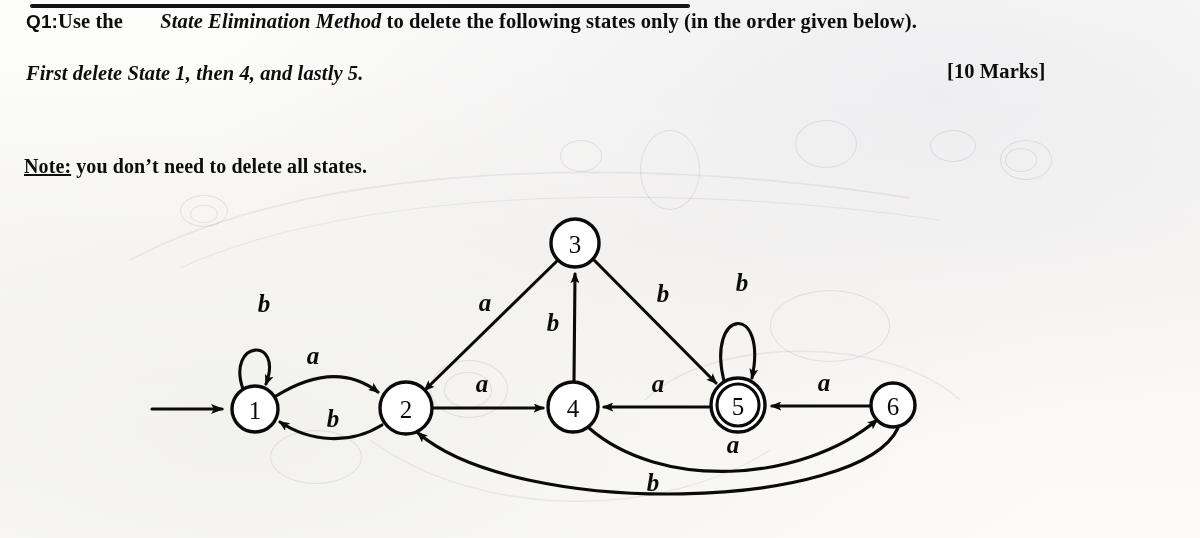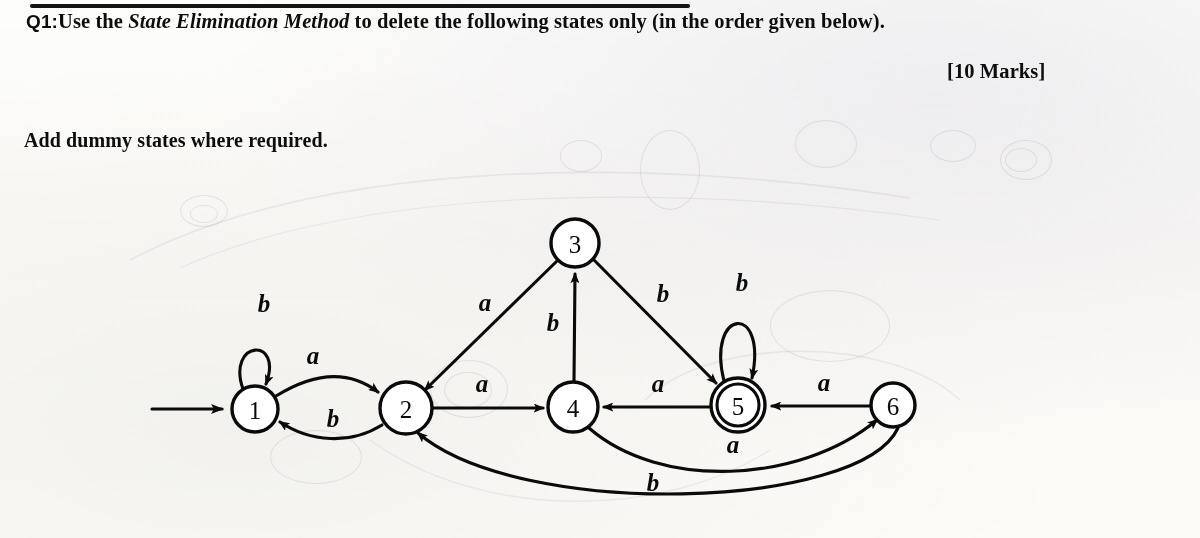--- a/index.html
+++ b/index.html
@@ -44,20 +44,21 @@
   }
 
   #q-line1 {
     left: 26px;
     top: 10px;
     font-size: 20.5px;
     font-weight: 700;
   }
   #q-line1 .em {
     font-style: italic;
+    margin-left: 32px;
   }
   #q-line1 .lbl {
     font-family: "Liberation Sans", sans-serif;
     font-weight: 700;
     font-size: 19px;
     text-align: right;
   }
 
   #q-line2 {
     left: 26px;
@@ -180,25 +181,28 @@
     <path d="M 5 70 C 70 5 250 5 320 70" fill="none" stroke="#8a7fa0" stroke-width="1.6"></path>
   </svg>
   <svg class="ghost-arc" style="left:360px; top:430px;" width="420" height="100" viewBox="0 0 420 100">
     <path d="M 10 10 C 120 90 300 90 410 20" fill="none" stroke="#8a7fa0" stroke-width="1.4"></path>
   </svg>
 
   <div class="qtext" id="q-line1">
     <span class="lbl">Q1:</span><span>Use the </span><span class="em">State Elimination Method</span><span> to delete the following states only (in the order given below).</span>
   </div>
 
+  <div class="qtext" id="q-line2">First delete State 1, then 4, and lastly 5.</div>
 
   <div class="qtext" id="q-marks">[10 Marks]</div>
 
-  <div class="qtext" id="q-line3">Add dummy states where required.</div>
-
+
+  <div class="qtext" id="q-line4">
+    <span class="note">Note:</span><span> you don’t need to delete all states.</span>
+  </div>
 
   <div id="automaton">
     <svg width="1200" height="348" viewBox="0 0 1200 348">
       <defs>
         <marker id="ah" markerWidth="11" markerHeight="9" refX="9.2" refY="4.5" orient="auto" markerUnits="userSpaceOnUse">
           <path d="M 0 0 L 11 4.5 L 0 9 L 2.4 4.5 Z" fill="#0a0a0a"></path>
         </marker>
         <marker id="ahs" markerWidth="13" markerHeight="10" refX="11" refY="5" orient="auto" markerUnits="userSpaceOnUse">
           <path d="M 0 0 L 13 5 L 0 10 L 3 5 Z" fill="#0a0a0a"></path>
         </marker>

